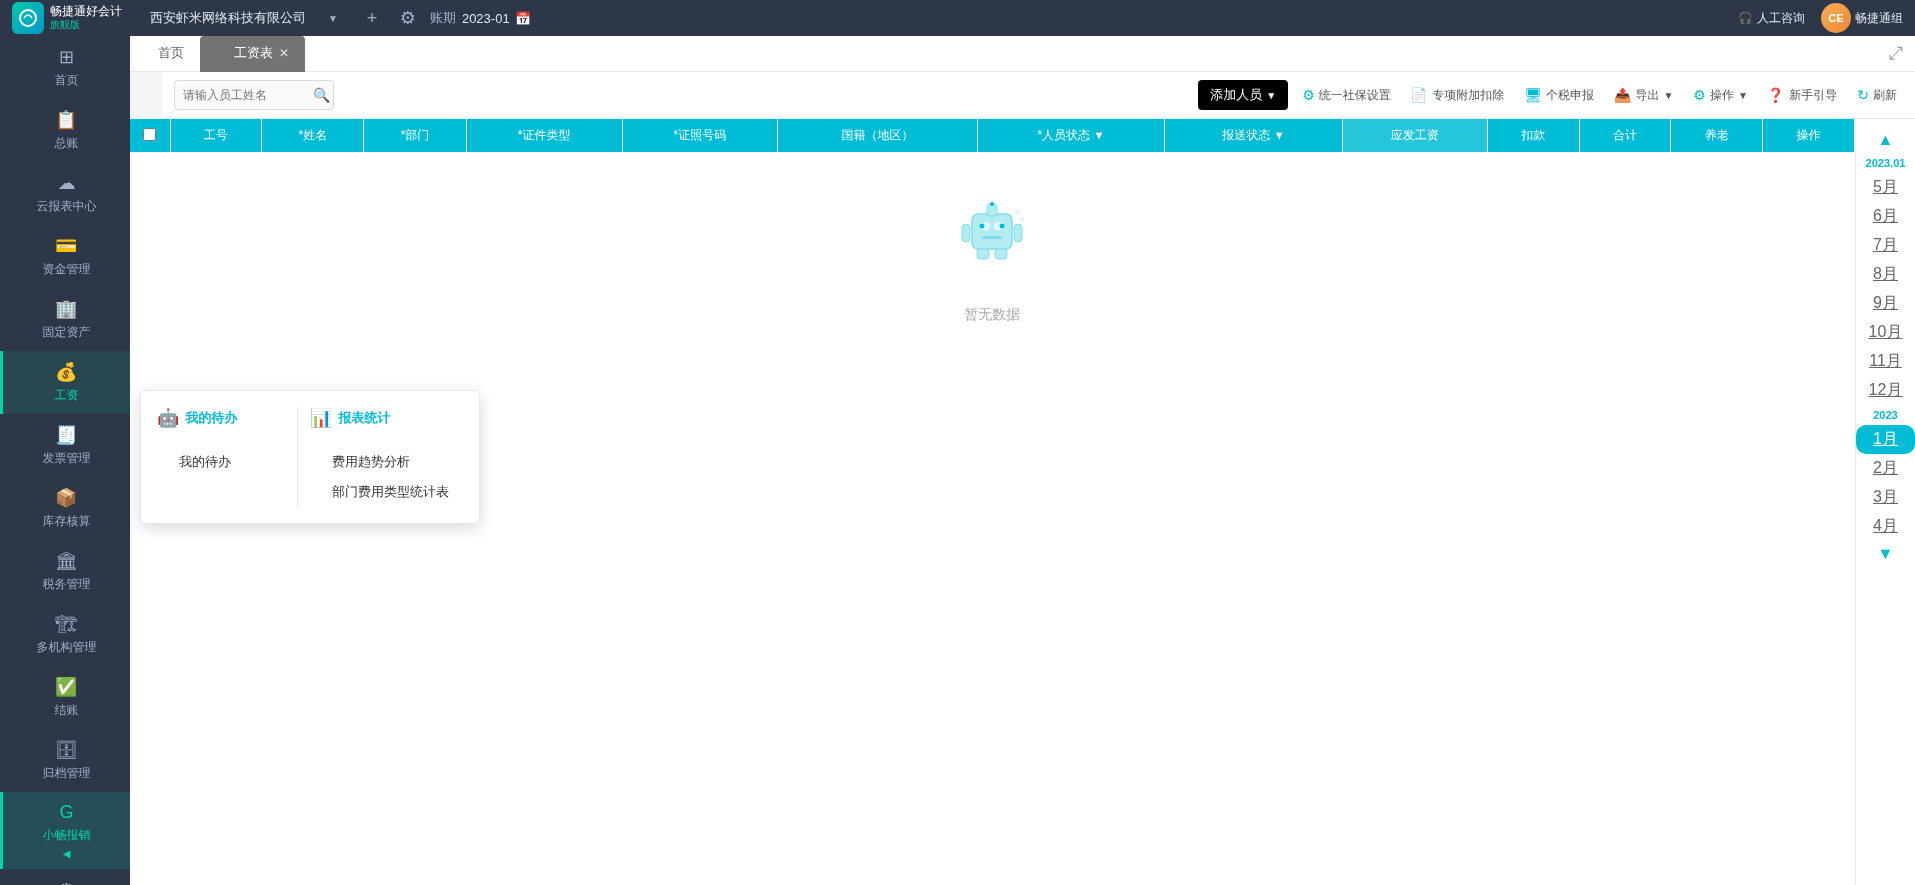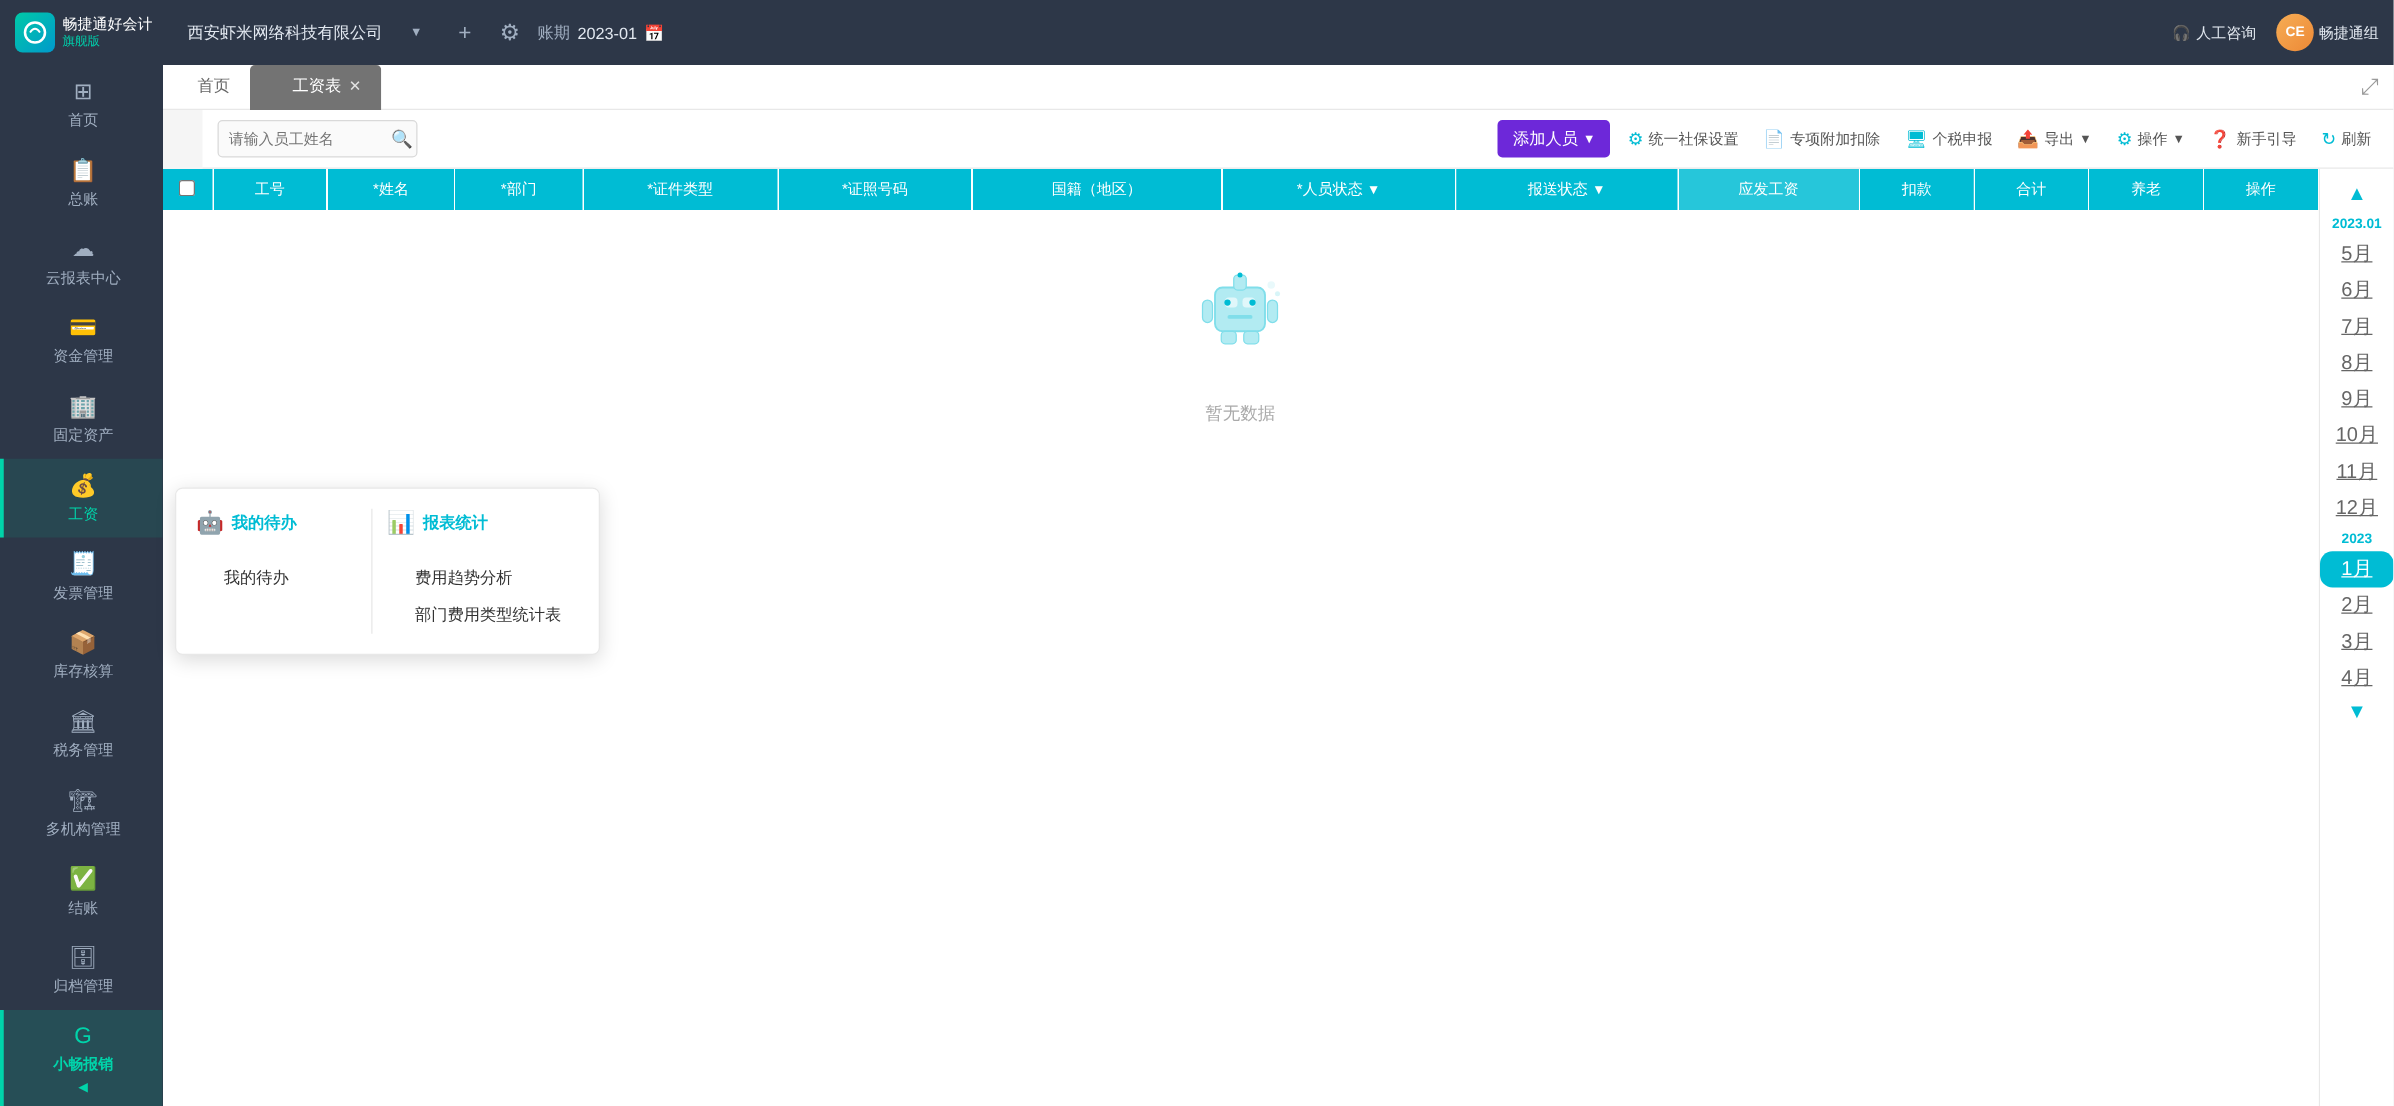--- a/index.html
+++ b/index.html
@@ -1,20 +1,20 @@
 <!DOCTYPE html>
 <html><head>
   <meta charset="utf-8">
   <style>
     * { margin: 0; padding: 0; box-sizing: border-box; }
     body { font-family: 'Microsoft YaHei', Arial, sans-serif; font-size: 13px; background: #f0f2f5; width: 1915px; height: 885px; overflow: hidden; display: flex; flex-direction: column; }
 
     
     .top-header {
-      height: 52px;
+      height: 36px;
       background: #2d3748;
       display: flex;
       align-items: center;
       padding: 0 12px;
       flex-shrink: 0;
     }
     .logo-area {
       width: 130px;
       display: flex;
       align-items: center;
@@ -171,21 +171,21 @@
       border: none;
       outline: none;
       background: transparent;
       font-size: 12px;
       color: #333;
       width: 130px;
     }
     .search-icon { color: #999; font-size: 14px; }
     .toolbar-spacer { flex: 1; }
     .btn-add-person {
-      background: #6d28d9;
+      background: #000000;
       color: white;
       border: none;
       border-radius: 4px;
       padding: 0 12px;
       height: 30px;
       font-size: 13px;
       cursor: pointer;
       display: flex;
       align-items: center;
       gap: 4px;
@@ -450,21 +450,21 @@
     <div class="sidebar-item">
       <span class="sidebar-icon">✅</span>
       <span>结账</span>
     </div>
     <div class="sidebar-item">
       <span class="sidebar-icon">🗄</span>
       <span>归档管理</span>
     </div>
     <div class="sidebar-item active" style="background:rgba(0,212,170,0.15); border-left:3px solid #00d4aa;">
       <span class="sidebar-icon" style="color:#00d4aa;">G</span>
-      <span style="color:#00d4aa;font-weight:bold;">小畅报销</span>
+      <span style="color:#00d4aa;">小畅报销</span>
       <span style="color:#00d4aa; font-size:10px;">◀</span>
     </div>
     <div class="sidebar-item">
       <span class="sidebar-icon">⚙</span>
 
     </div>
 
   </div>
 
   <div class="content-area">

